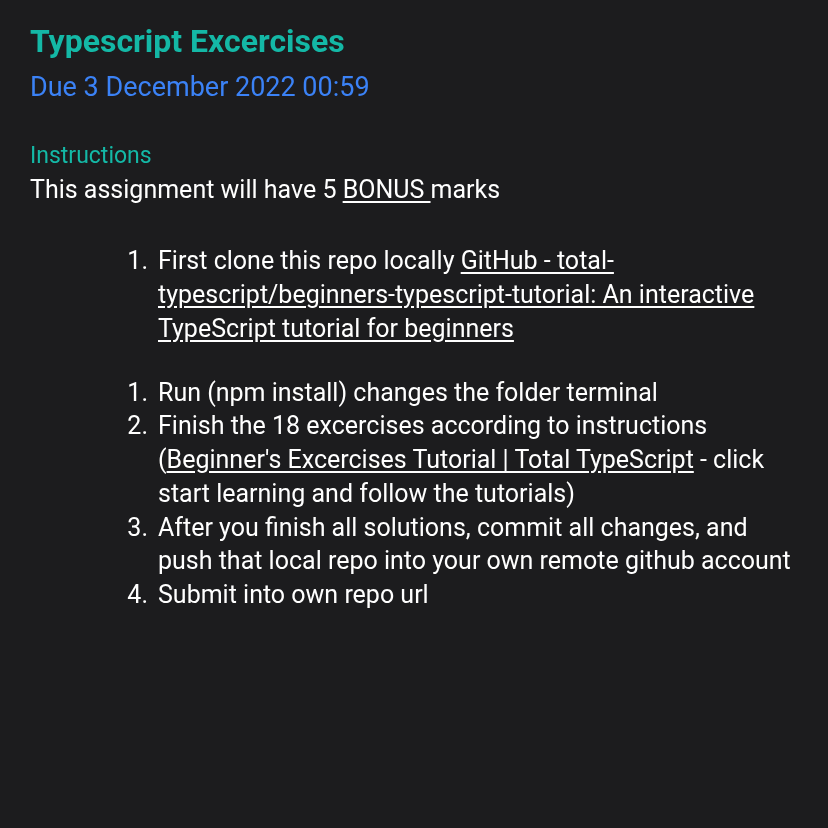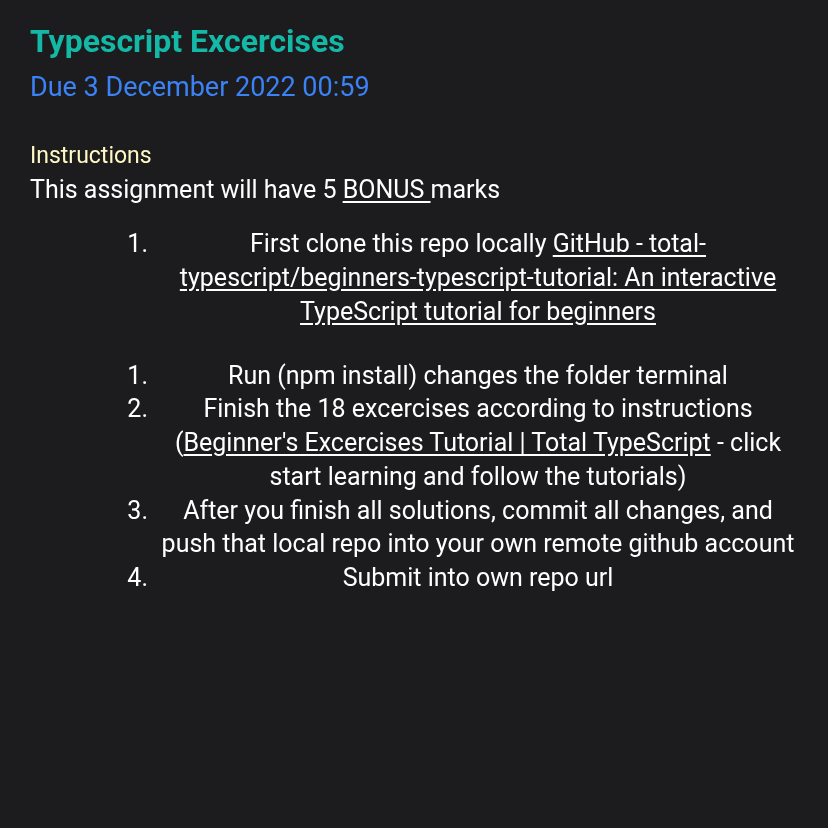--- a/index.html
+++ b/index.html
@@ -23,27 +23,27 @@
       color: #14b8a6;
       margin-bottom: 6px;
     }
     .due-date {
       font-size: 27px;
       color: #3b82f6;
       margin-bottom: 34px;
     }
     .instructions-label {
       font-size: 23px;
-      color: #fef9c3;
+      color: #14b8a6;
       margin-bottom: 2px;
     }
     .instructions-text {
       font-size: 25px;
       color: #ffffff;
-      margin-bottom: 21px;
+      margin-bottom: 38px;
     }
     .underline {
       text-decoration: underline;
       text-underline-offset: 3px;
     }
     .list {
       padding-left: 90px;
     }
     .list-item {
       display: flex;
@@ -57,21 +57,20 @@
     .list-block-last {
       margin-bottom: 0;
     }
     .list-num {
       min-width: 28px;
       text-align: right;
       margin-right: 10px;
     }
     .list-content {
       flex: 1;
-      text-align: center;
     }
     a.link {
       color: #ffffff;
       text-decoration: underline;
       text-underline-offset: 3px;
     }
   </style>
 </head>
 <body>
 

